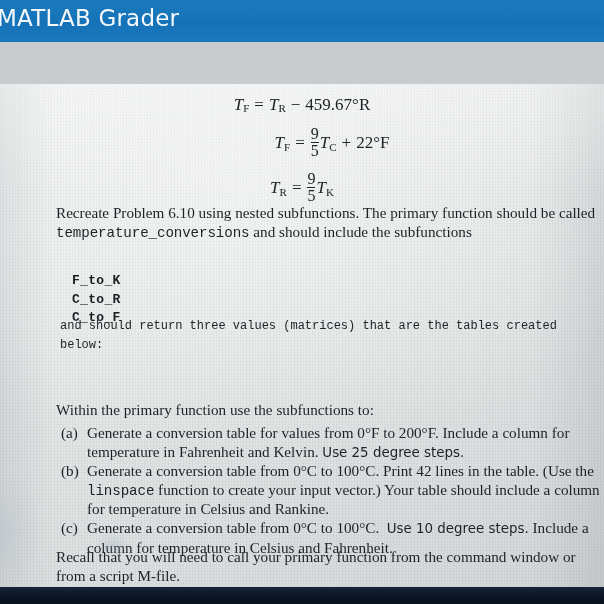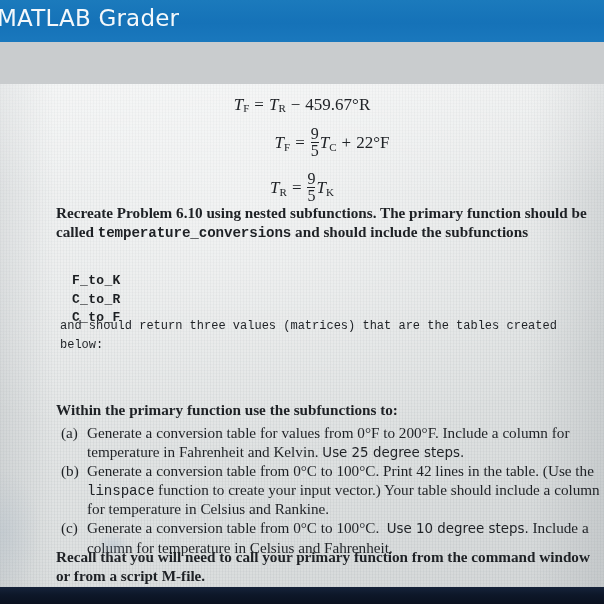--- a/index.html
+++ b/index.html
@@ -139,21 +139,20 @@
   }
 
   
   .para {
     position: absolute;
     font-family: "Liberation Serif", serif;
     font-size: 15.2px;
     line-height: 18.6px;
     color: #1e2125;
     text-align: left;
-    font-weight: bold;
   }
   .mono {
     font-family: "Liberation Mono", monospace;
     font-size: 14.2px;
     letter-spacing: -0.1px;
   }
   .sans-note {
     font-family: "DejaVu Sans", sans-serif;
     font-size: 13.4px;
     color: #1e2125;

